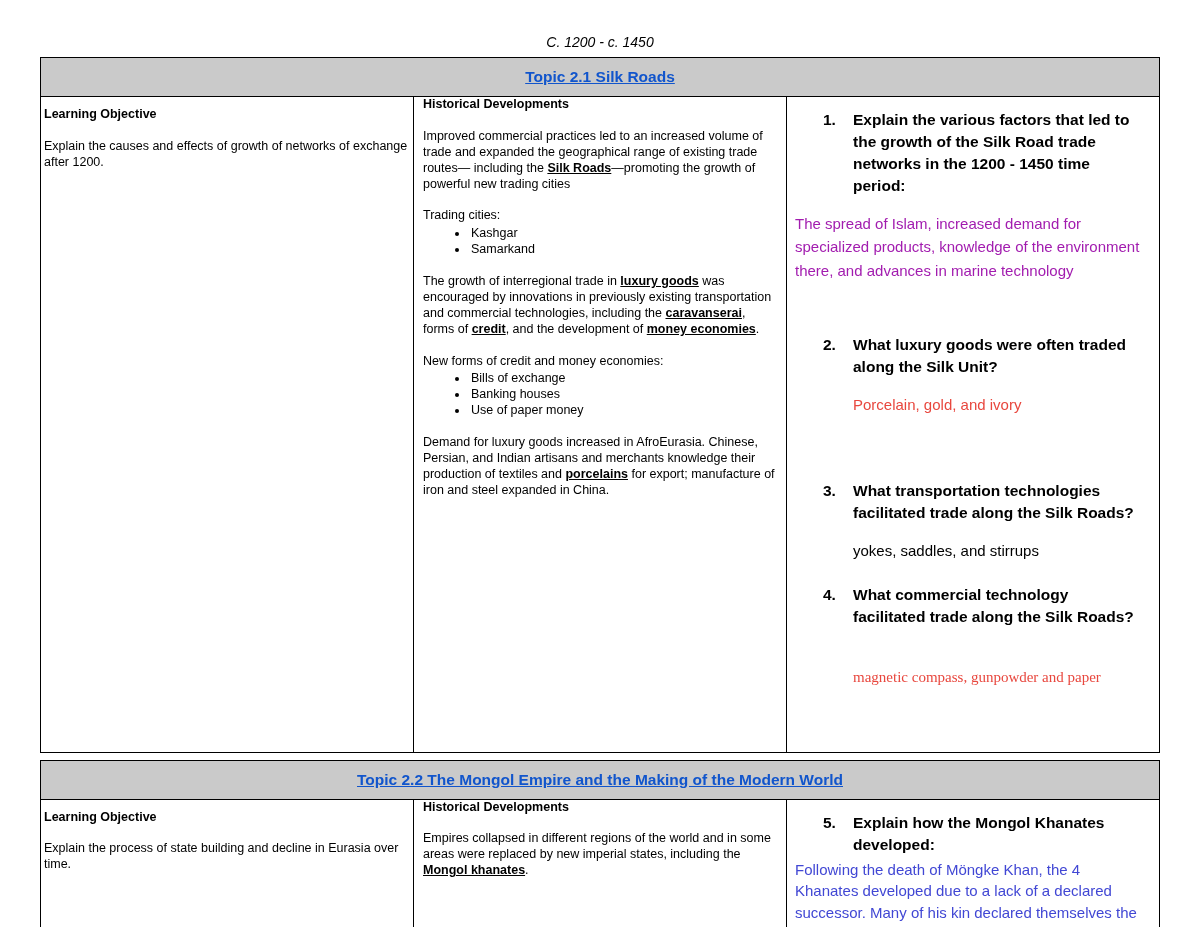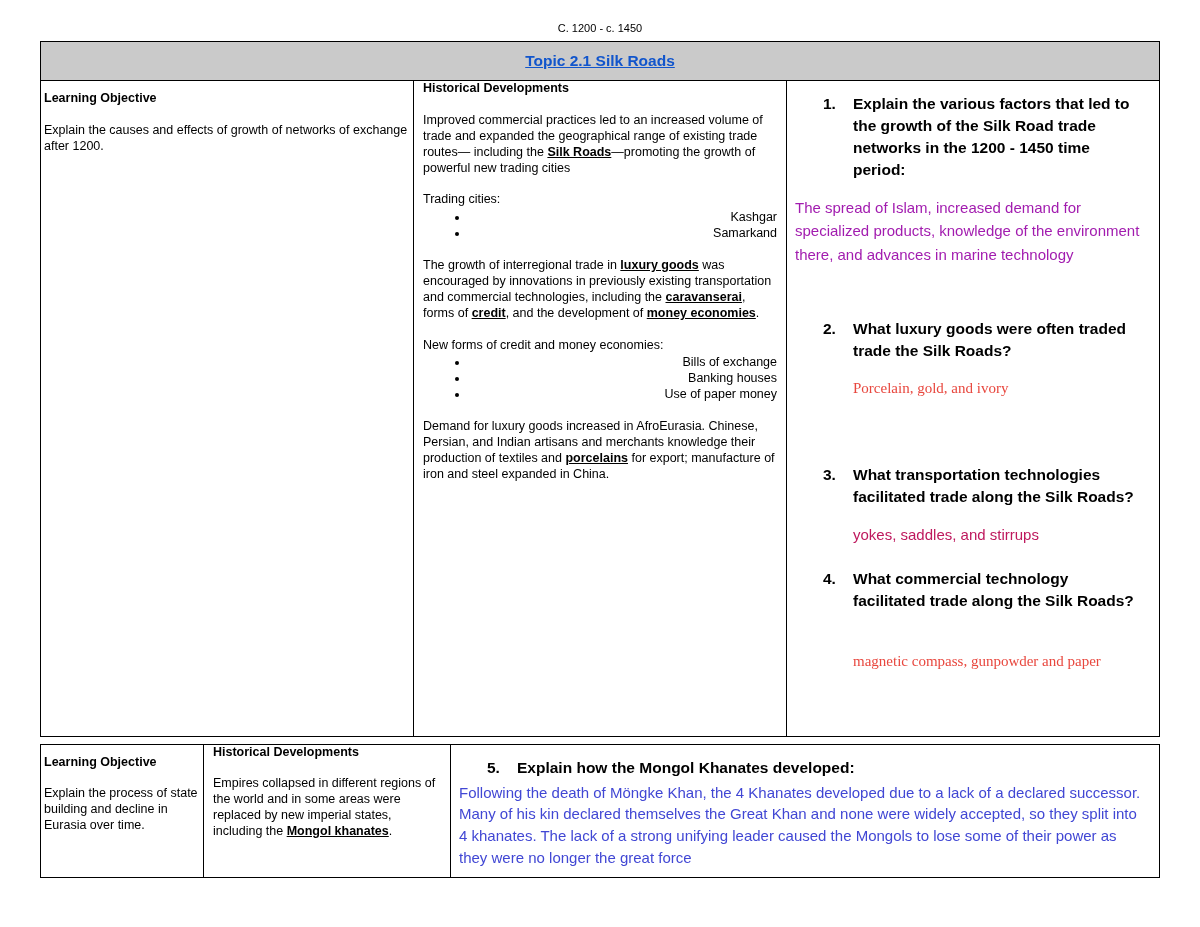--- a/index.html
+++ b/index.html
@@ -3,36 +3,36 @@
 <meta charset="utf-8">
 <style>
   * { margin:0; padding:0; box-sizing:border-box; }
   html, body { background:#ffffff; }
   body {
     width:1200px; height:927px; overflow:hidden;
     font-family:"Liberation Sans", sans-serif; color:#000;
   }
   .page { padding:16px 40px 0 40px; }
   .doc-title { text-align:center; font-size:27px; font-weight:700; letter-spacing:.2px; }
-  .doc-subtitle { text-align:center; font-size:11px; margin-top:6px; }
+  .doc-subtitle { text-align:center; font-size:14px; font-style:italic; margin-top:18px; }
 
   table.topic { width:1120px; border-collapse:collapse; table-layout:fixed; margin-top:7px; }
   table.topic td { border:1.6px solid #000; vertical-align:top; }
 
   td.topic-header { text-align:center; padding:10px 4px; }
   .topic-link { font-weight:700; font-size:15.5px; text-decoration:underline; cursor:pointer; }
 
   td.col-lo { width:163px; padding:10px 3px; font-size:12.5px; line-height:1.27; }
   td.col-hd { width:247px; padding:0 9px; font-size:12.5px; line-height:1.27; }
   td.col-q  { padding:12px 14px 10px 8px; font-size:15px; }
 
   .cell-heading { font-weight:700; font-size:12.5px; margin-bottom:16px; }
   .blocks p { margin:0 0 16px 0; }
   .blocks ul { margin:-14px 0 16px 0; padding-left:46px; }
-  .blocks li { padding-left:2px;text-align:right; }
+  .blocks li { padding-left:2px; }
   .b { font-weight:700; }
   .u { text-decoration:underline; }
 
   .qa { margin-bottom:52px; }
   #t1-questions .qa:nth-child(2) { margin-bottom:64px; }
   #t1-questions .qa:nth-child(3) { margin-bottom:22px; }
   .q-row { display:flex; font-weight:700; font-size:15.5px; line-height:1.42; }
   .q-num { flex:none; width:30px; margin-left:28px; }
   .q-text { flex:1; padding-right:4px; }
   .answer { font-size:15px; line-height:1.55; margin:15px 0 0 58px; }
@@ -85,45 +85,50 @@
             <div class="qa">
               <div class="q-row">
                 <span class="q-num">1.</span>
                 <span class="q-text">Explain the various factors that led to the growth of the Silk Road trade networks in the 1200 - 1450 time period:</span>
               </div>
               <div class="answer" style="color: #a21caf;">The spread of Islam, increased demand for specialized products, knowledge of the environment there, and advances in marine technology</div>
             </div>
             <div class="qa">
               <div class="q-row">
                 <span class="q-num">2.</span>
-                <span class="q-text">What luxury goods were often traded trade the Silk Roads?</span>
+                <span class="q-text">What luxury goods were often traded along the Silk Unit?</span>
               </div>
-              <div class="answer" style="color: rgb(232, 71, 62); font-family: Liberation Serif, serif;">Porcelain, gold, and ivory</div>
+              <div class="answer" style="color: rgb(232, 71, 62);">Porcelain, gold, and ivory</div>
             </div>
             <div class="qa">
               <div class="q-row">
                 <span class="q-num">3.</span>
                 <span class="q-text">What transportation technologies facilitated trade along the Silk Roads?</span>
               </div>
-              <div class="answer" style="color: #be185d;">yokes, saddles, and stirrups</div>
+              <div class="answer" style="color: #000000;">yokes, saddles, and stirrups</div>
             </div>
             <div class="qa">
               <div class="q-row">
                 <span class="q-num">4.</span>
                 <span class="q-text">What commercial technology facilitated trade along the Silk Roads?</span>
               </div>
               <div class="answer" style="color: rgb(232, 71, 62); font-family: Liberation Serif, serif;">magnetic compass, gunpowder and paper</div>
             </div>
           </td>
       </tr>
     </tbody>
   </table>
 
   <table class="topic">
     <tbody>
+      <tr>
+        <td class="topic-header" colspan="3" style="background: rgb(202, 202, 202);">
+          <span class="topic-link" style="color: rgb(17, 85, 204);">Topic 2.2 The Mongol Empire and the Making of the Modern World</span>
+        </td>
+      </tr>
       <tr>
         <td class="col-lo">
           <div class="cell-heading">Learning Objective</div>
           <div>Explain the process of state building and decline in Eurasia over time.</div>
         </td>
         <td class="col-hd">
           <div class="cell-heading">Historical Developments</div>
           <div class="blocks">
               <p><span>Empires collapsed in different regions of the world and in some areas were replaced by new imperial states, including the </span><span class="b u">Mongol khanates</span><span>.</span></p>
             </div>

